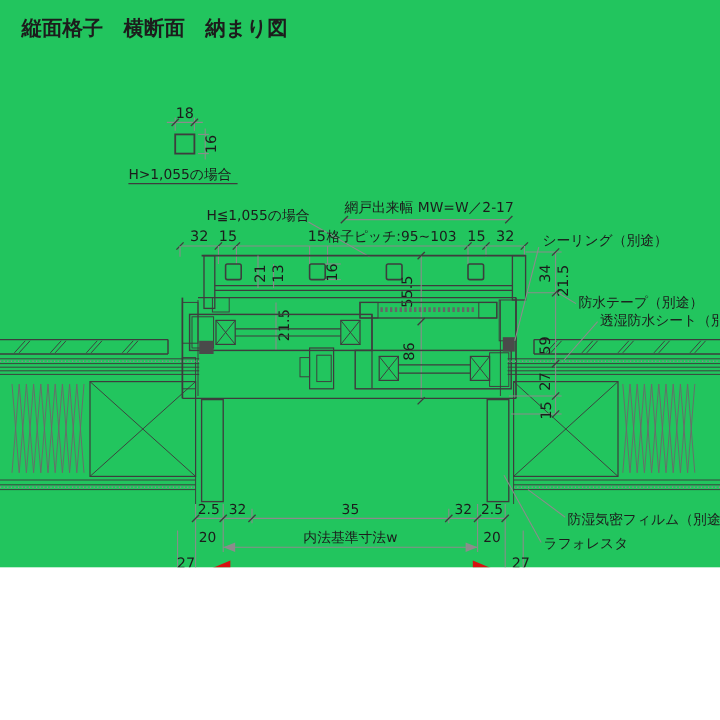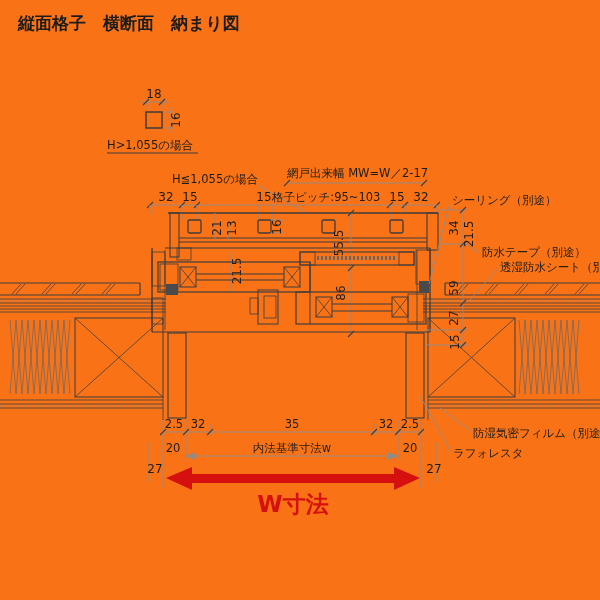--- a/index.html
+++ b/index.html
@@ -1,16 +1,16 @@
 <!DOCTYPE html>
 <html><head>
 <meta charset="utf-8">
 <style>
   html,body{margin:0;padding:0;background:#fff;}
-  .canvas{position:relative;width:600px;height:600px;background:#f97316;overflow:hidden;
+  .canvas{position:relative;width:600px;height:473px;background:#22c55e;overflow:hidden;
           font-family:"DejaVu Sans",sans-serif;}
   svg{position:absolute;left:0;top:0;}
   svg text{font-family:"DejaVu Sans",sans-serif;fill:#1c1c1c;}
   .t-title{font-size:17px;font-weight:bold;}
   .t-lbl{font-size:11.5px;}
   .t-dim{font-size:12px;}
   .t-red{font-size:23px;font-weight:bold;fill:#d6100f;}
   .ln{stroke:#3d3d3d;fill:none;}
   .ln-h{stroke:#3d3d3d;stroke-width:1.4;fill:none;}
   .ln-t{stroke:#3d3d3d;stroke-width:0.8;fill:none;}

